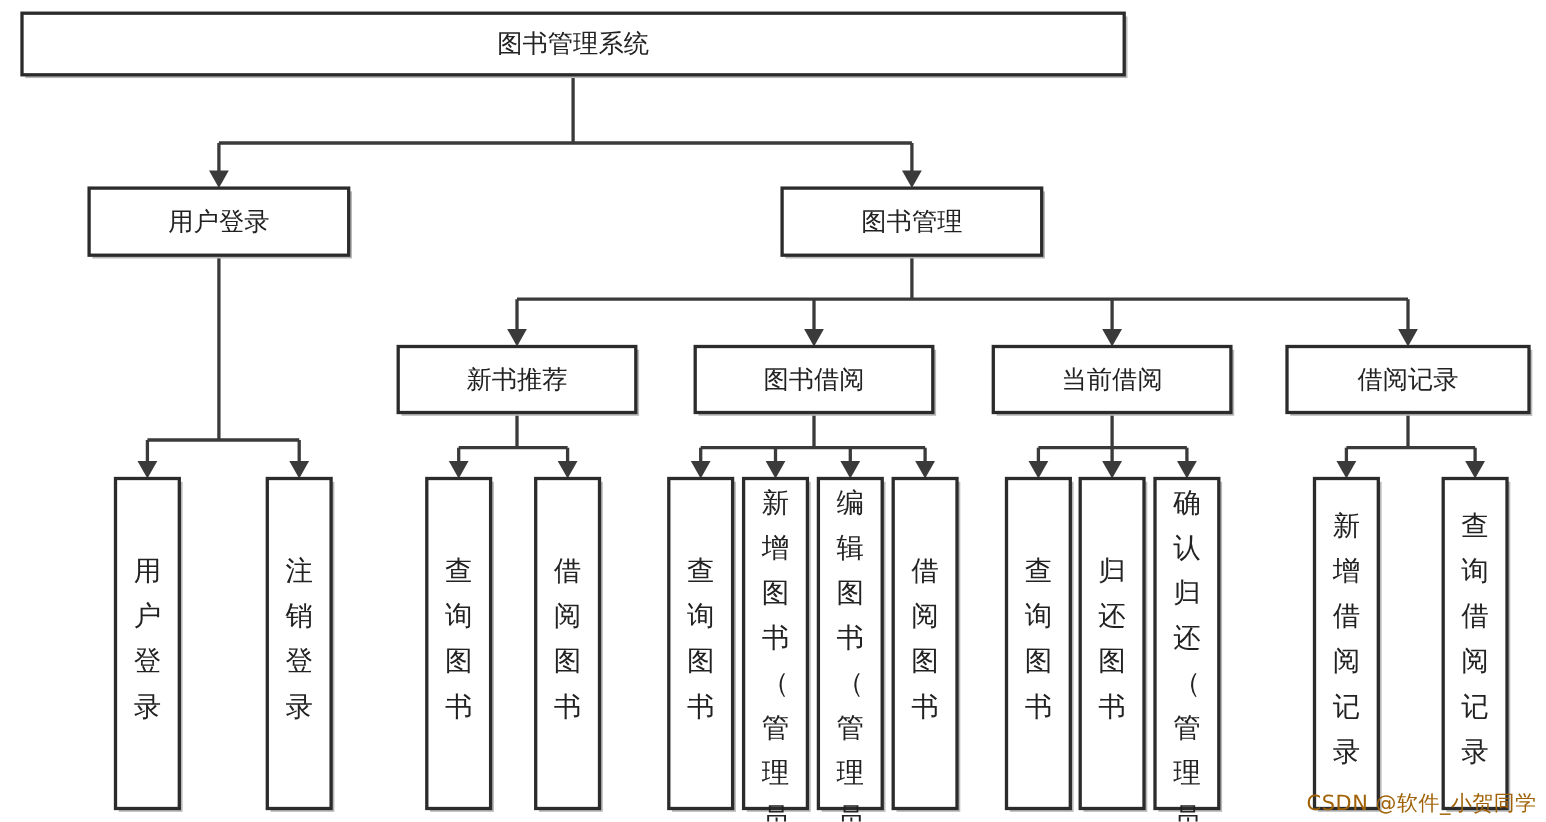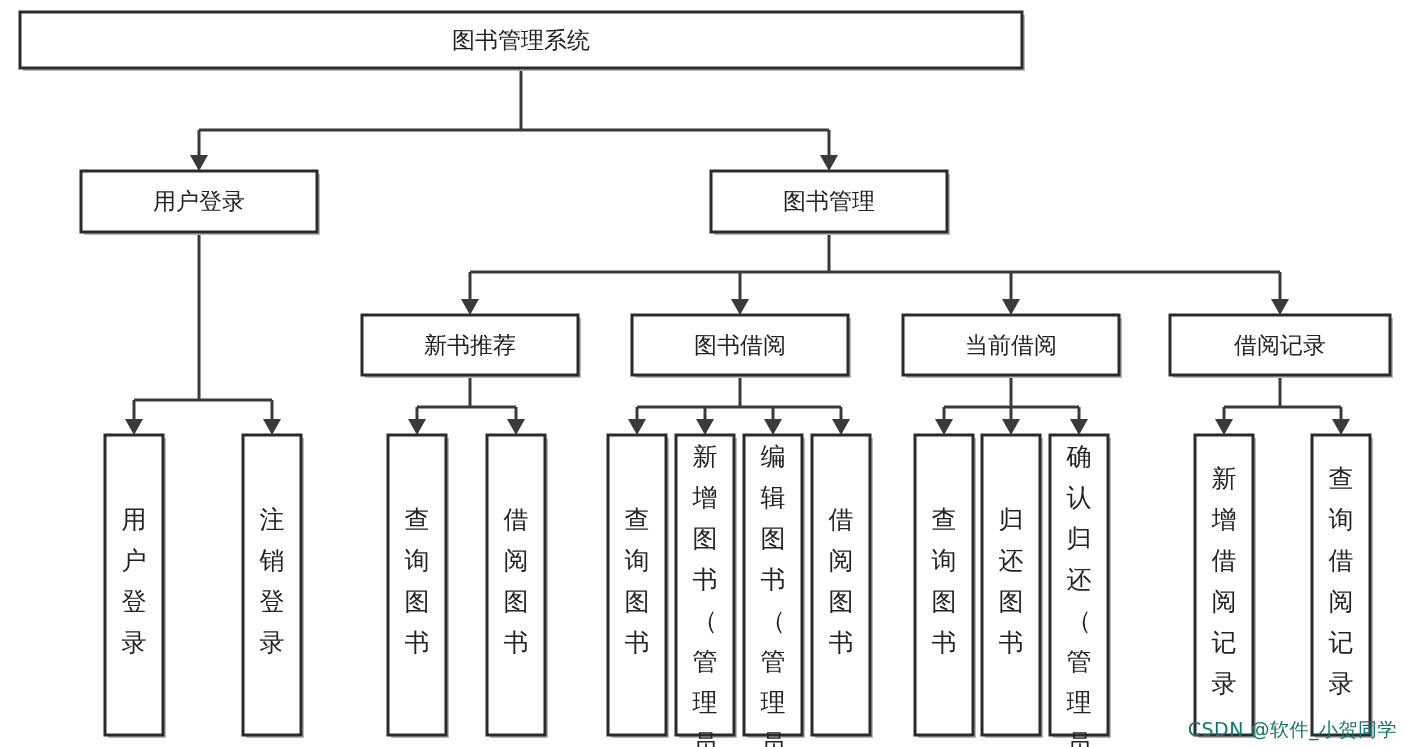--- a/index.html
+++ b/index.html
@@ -51,21 +51,21 @@
   .node-label-vertical {
     fill: #222222;
     font-family: "DejaVu Sans", "Liberation Sans", sans-serif;
     font-size: 25px;
     text-anchor: middle;
   }
   .watermark {
     position: absolute;
     right: 8px;
     bottom: 4px;
-    color: #0f766e;
+    color: #a16207;
     font-size: 19px;
     font-family: "DejaVu Sans", "Liberation Sans", sans-serif;
     white-space: nowrap;
     letter-spacing: 0.5px;
   }
 </style>
 </head>
 <body>
 
 <div id="page">

